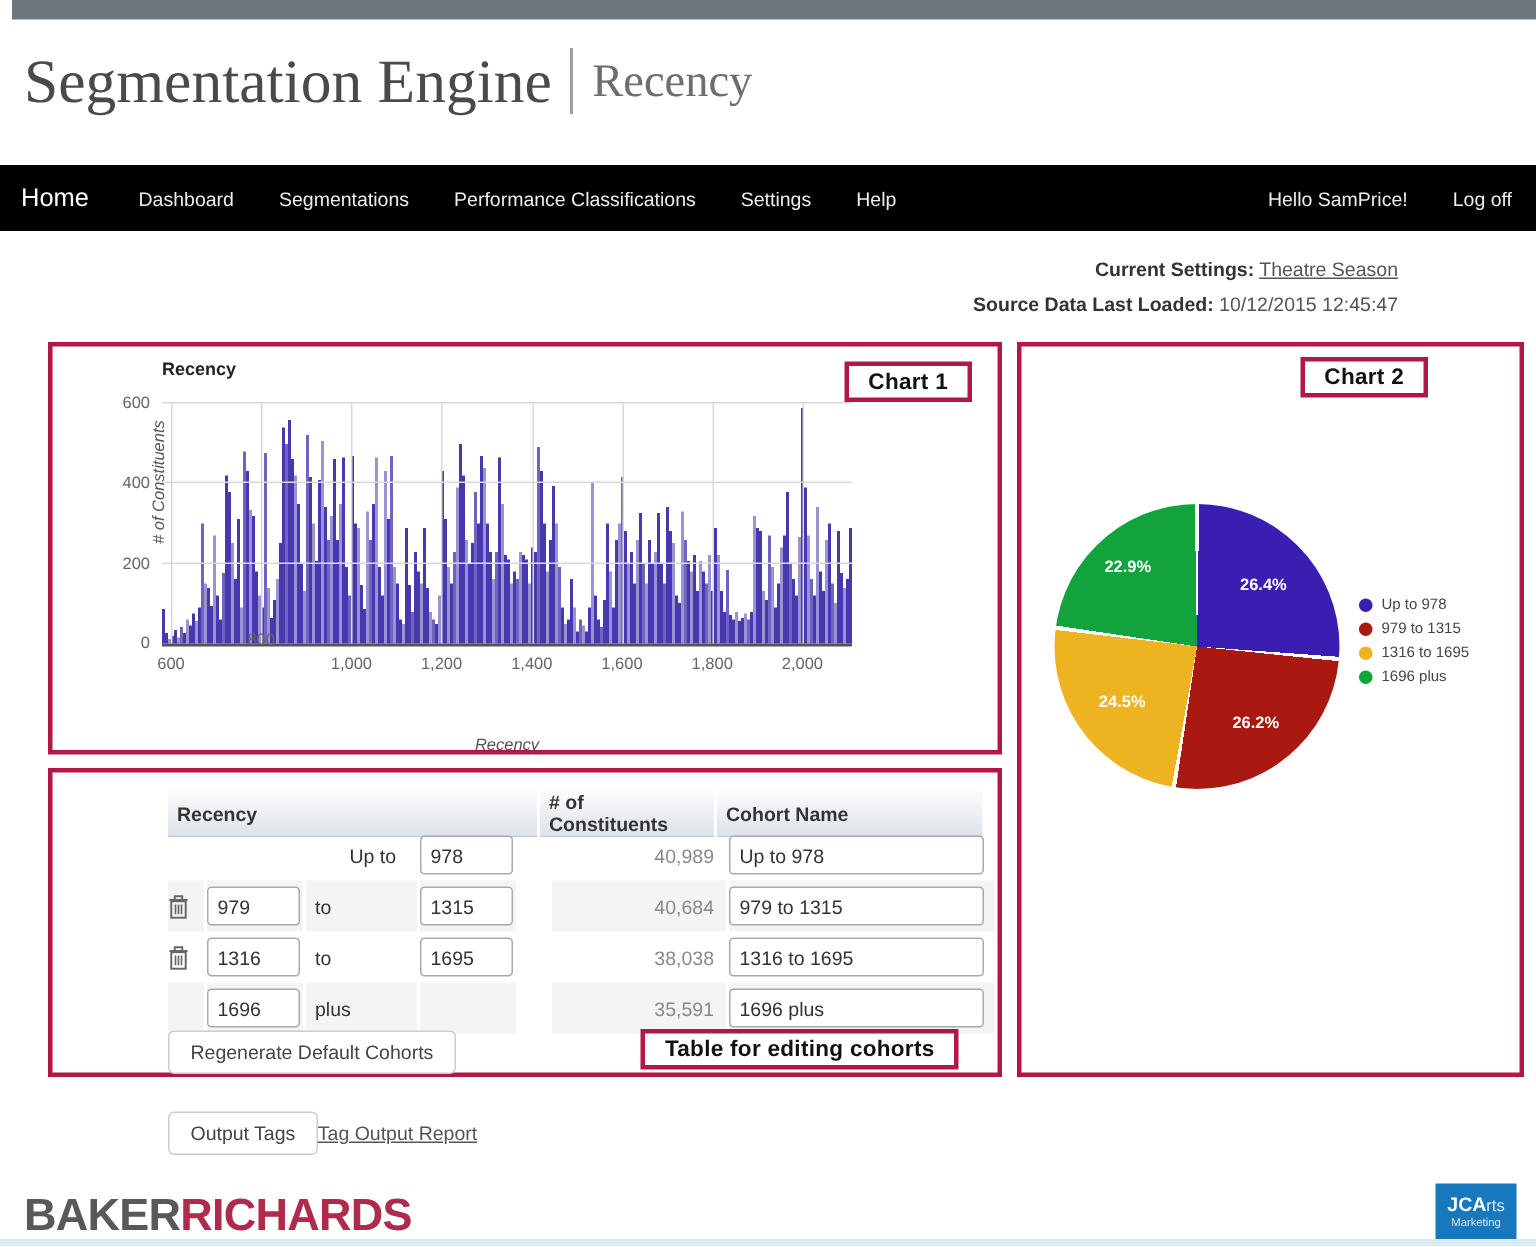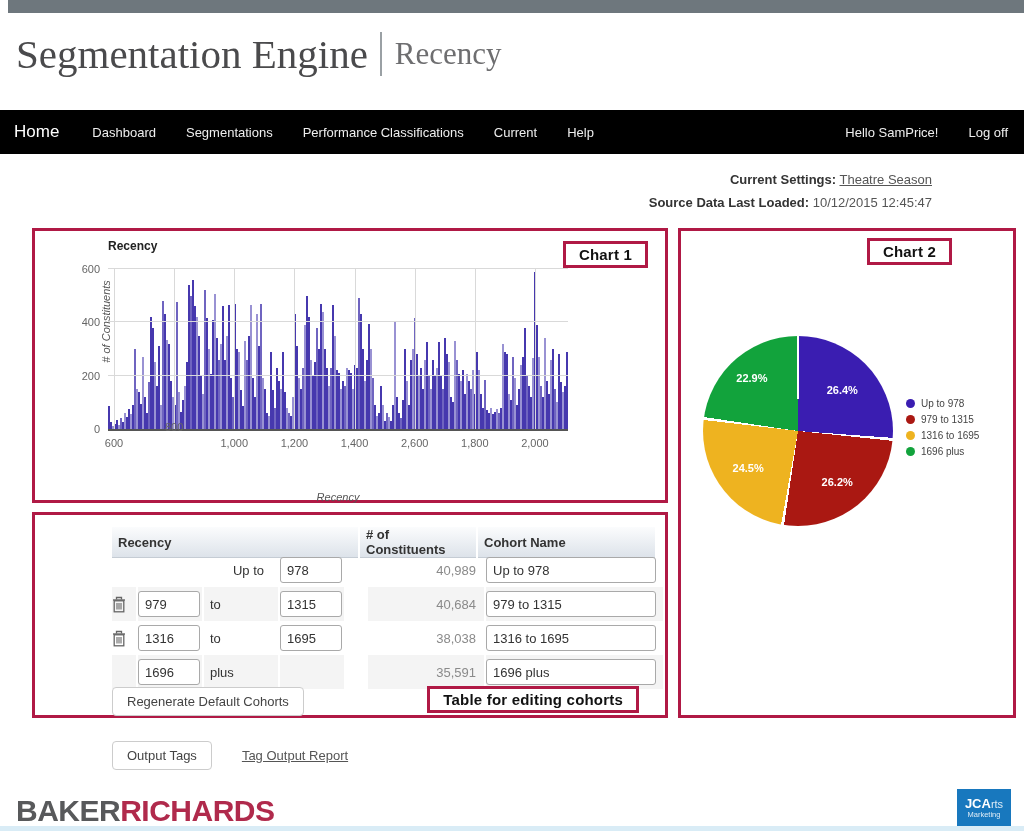--- a/index.html
+++ b/index.html
@@ -83,21 +83,21 @@
   .trash-btn { background:none; border:none; cursor:pointer; padding:0; display:flex; align-items:center; }
 
   .btn { background:#fff; border:1px solid #ccc; border-radius:4px; color:#444; font-size:13px;
          padding:6px 14px; cursor:pointer; font-family:"Liberation Sans",sans-serif; }
   .regen-btn { position:absolute; left:77px; top:172px; }
   .table-badge { right:26px; bottom:2px; }
   .chart1-badge { right:17px; top:10px; }
   .chart2-badge { right:61px; top:7px; }
 
   
-  .output-row { position:absolute; top:741px; left:112px; display:flex; align-items:center; gap:30px; }
+  .output-row { position:absolute; top:741px; left:112px; display:flex; align-items:center; }
   .output-row a { font-size:13px; color:#555; text-decoration:underline; cursor:pointer; }
 
   
   .brand { position:absolute; left:16px; top:794px; font-size:30px; letter-spacing:-0.5px; font-weight:600; }
   .brand .b1 { color:#58595b; }
   .brand .b2 { color:#b02a4c; }
   .copyright { position:absolute; top:805px; left:0; width:1024px; text-align:center; font-size:13px; color:#666; }
   .jca { position:absolute; right:13px; top:789px; width:54px; height:37px; background:#1878be;
          color:#fff; display:flex; flex-direction:column; justify-content:center; align-items:center; line-height:1; }
   .jca .l1 { font-size:13px; font-weight:bold; }
@@ -119,21 +119,21 @@
     <span class="sep"></span>
     <span class="t2">Recency</span>
   </div>
 
   <div class="nav">
     <div class="nav-left" id="navLeft">
         <a class="nav-item active">Home</a>
         <a class="nav-item">Dashboard</a>
         <a class="nav-item">Segmentations</a>
         <a class="nav-item">Performance Classifications</a>
-        <a class="nav-item">Current</a>
+        <a class="nav-item">Settings</a>
         <a class="nav-item">Help</a>
       </div>
     <div class="nav-right">
       <span>Hello SamPrice!</span>
       <span>Log off</span>
     </div>
   </div>
 
   <div class="settings-info">
     <div>
@@ -394,21 +394,21 @@
         <div class="xlab" style="left: 1.30719%; top: 168px; position: absolute;">600</div>
         <div class="grid-v" style="left: 14.3791%;"></div>
         <div class="xlab" style="left: 14.3791%; top: 152px; position: absolute;">800</div>
         <div class="grid-v" style="left: 27.451%;"></div>
         <div class="xlab" style="left: 27.451%; top: 168px; position: absolute;">1,000</div>
         <div class="grid-v" style="left: 40.5229%;"></div>
         <div class="xlab" style="left: 40.5229%; top: 168px; position: absolute; text-align: right;">1,200</div>
         <div class="grid-v" style="left: 53.5948%;"></div>
         <div class="xlab" style="left: 53.5948%; top: 168px; position: absolute;">1,400</div>
         <div class="grid-v" style="left: 66.6667%;"></div>
-        <div class="xlab" style="left: 66.6667%; top: 168px; position: absolute;">2,600</div>
+        <div class="xlab" style="left: 66.6667%; top: 168px; position: absolute;">1,600</div>
         <div class="grid-v" style="left: 79.7386%;"></div>
         <div class="xlab" style="left: 79.7386%; top: 168px; position: absolute;">1,800</div>
         <div class="grid-v" style="left: 92.8105%;"></div>
         <div class="xlab" style="left: 92.8105%; top: 168px; position: absolute;">2,000</div>
       </div>
     <div class="xaxis-title">Recency</div>
     <div class="hints" id="histHints">
         <span class="hint">
           <span>
             <svg width="13" height="13" viewBox="0 0 13 13">

